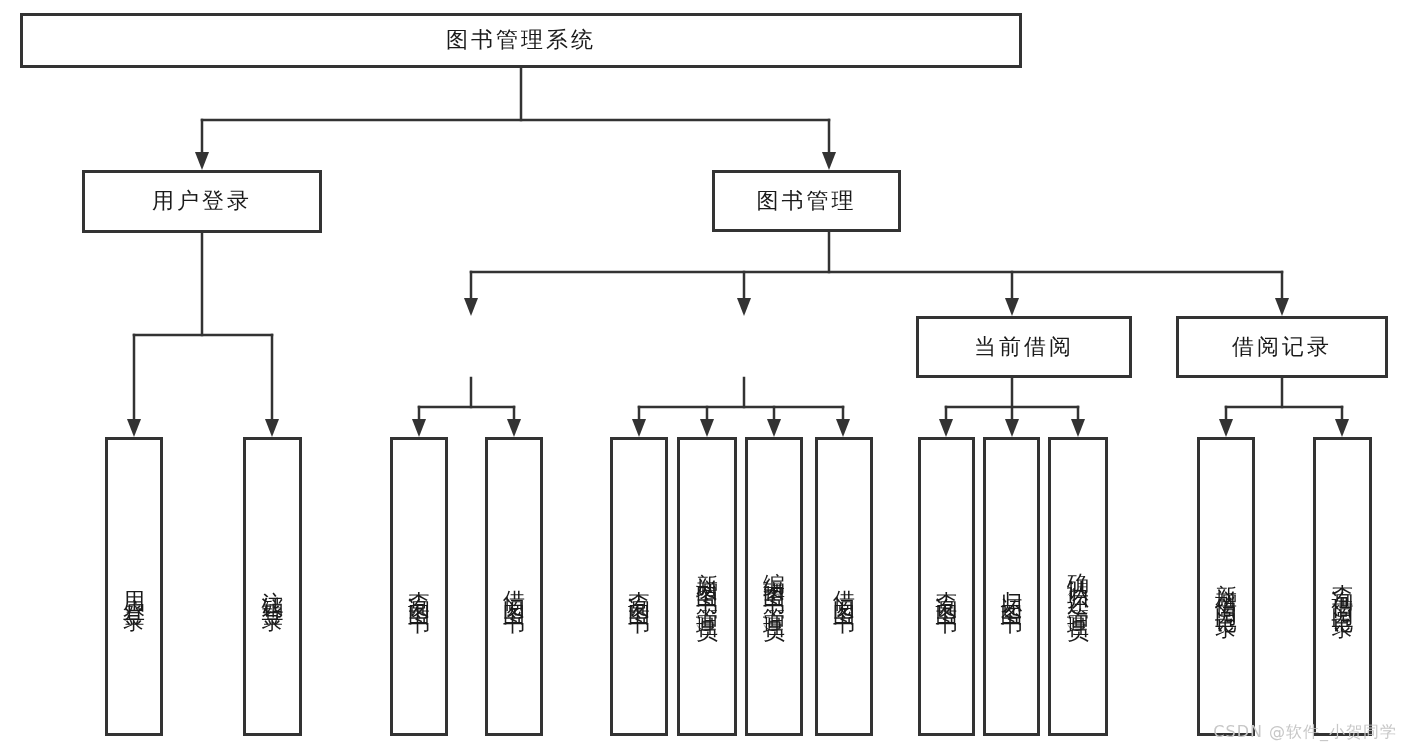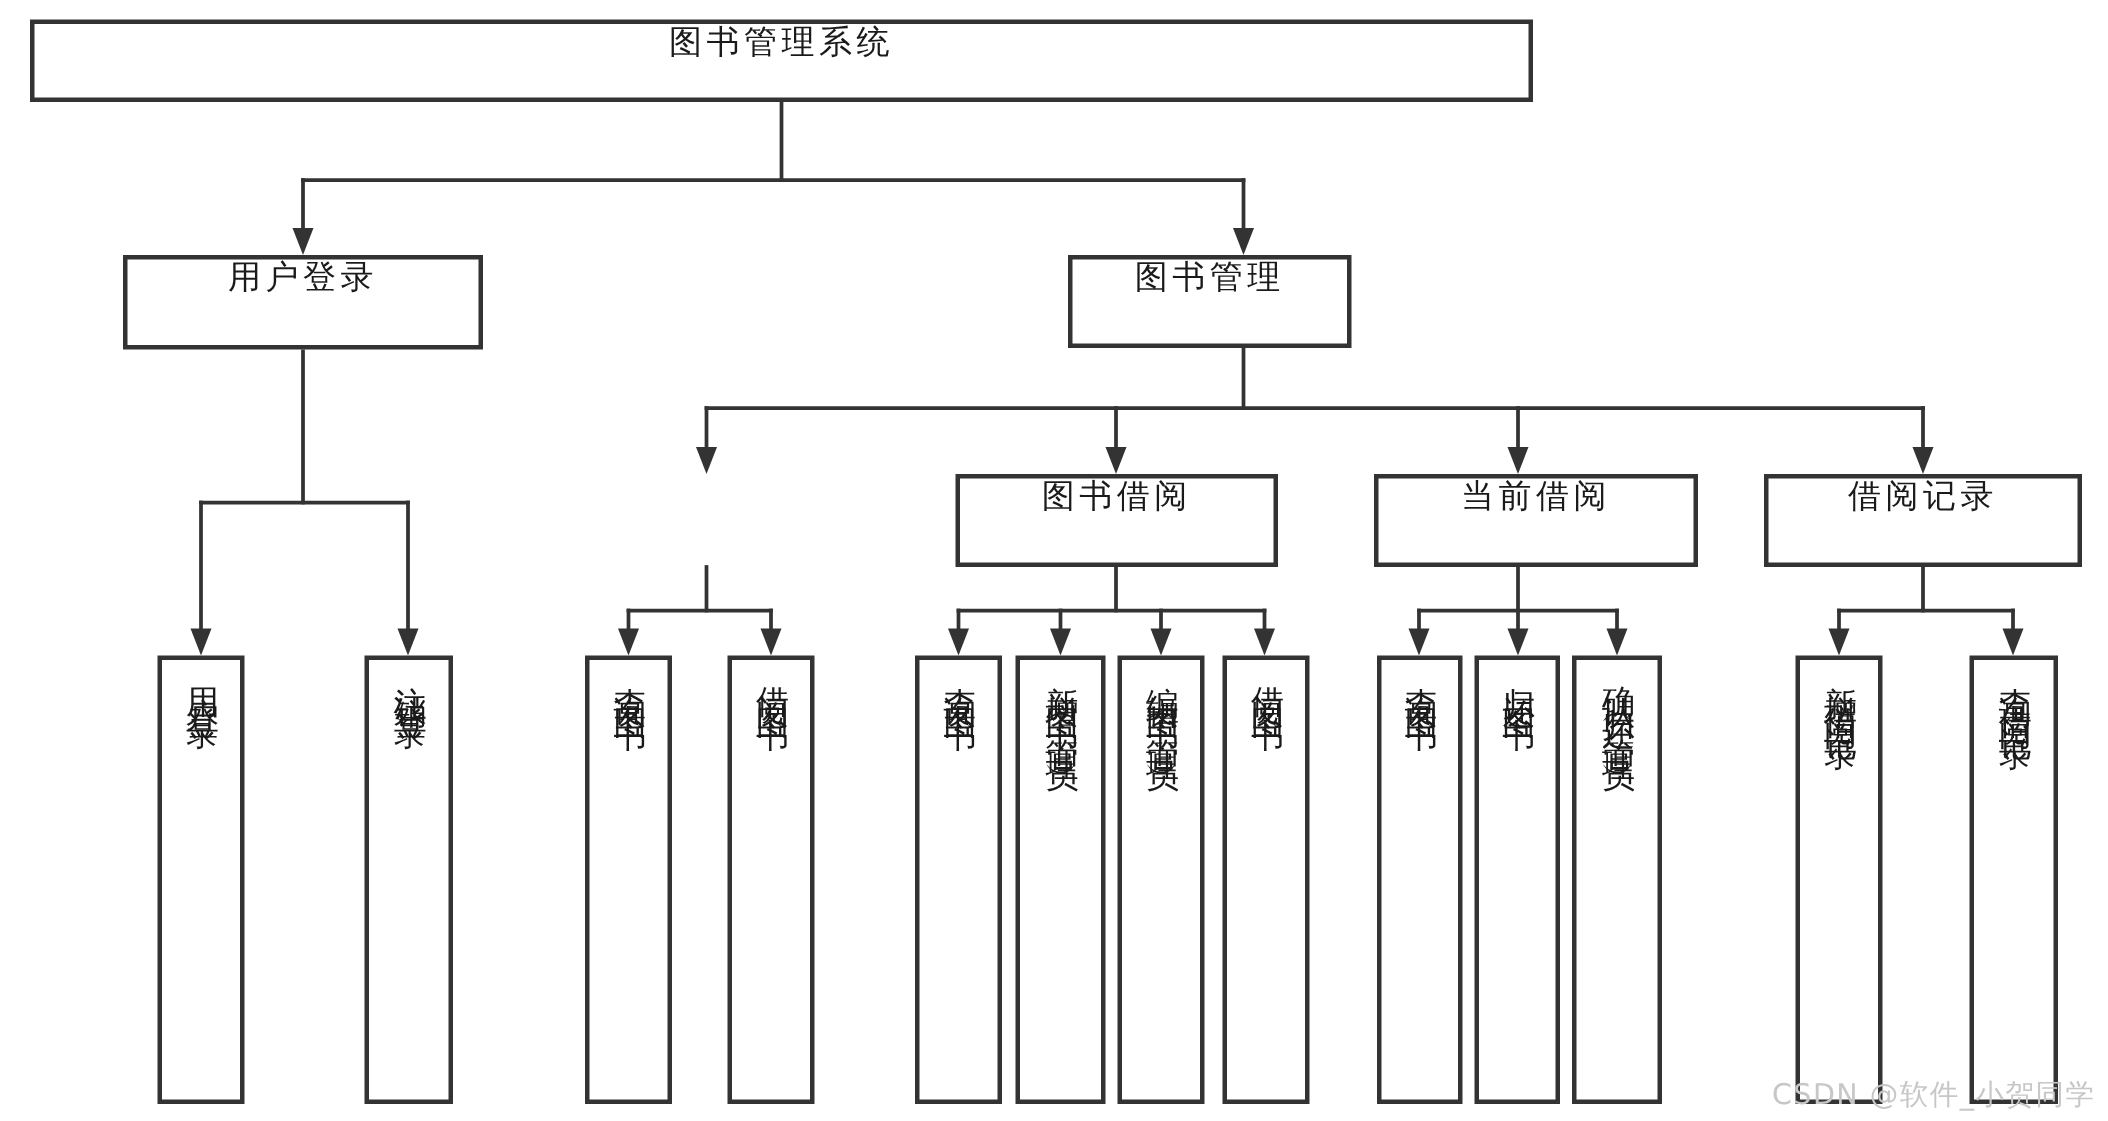--- a/index.html
+++ b/index.html
@@ -15,33 +15,33 @@
     background:var(--bg);
     overflow:hidden;
     font-family:"DejaVu Sans","Liberation Sans",sans-serif;
   }
   .connectors{position:absolute;left:0;top:0;z-index:1;pointer-events:none;}
   .connectors path{stroke:var(--line);stroke-width:2.5;fill:none;stroke-linecap:square;}
   .connectors polygon{fill:var(--line);stroke:none;}
   .box{
     position:absolute;z-index:2;box-sizing:border-box;
     border:3px solid var(--line);background:#fff;
-    display:flex;align-items:flex-start;justify-content:center;
+    display:flex;align-items:center;justify-content:center;
   }
   .lbl{
     font-size:22px;color:var(--ink);letter-spacing:3px;
     white-space:nowrap;line-height:1.2;
   }
   .leaf .lbl{
     writing-mode:vertical-rl;text-orientation:mixed;
     letter-spacing:7px;line-height:1;
   }
   .watermark{
     position:absolute;right:8px;bottom:4px;z-index:3;
-    font-size:19px;color:var(--wm);letter-spacing:1px;white-space:nowrap;
+    font-size:16px;color:var(--wm);letter-spacing:1px;white-space:nowrap;
   }
 </style>
 </head>
 <body>
 
 <div id="canvas">
 
   <svg class="connectors" width="1405" height="747" viewBox="0 0 1405 747">
     <g>
 
@@ -111,23 +111,20 @@
     <span class="lbl">图书管理系统</span>
   </div>
 
   <div class="box" style="left:82px;top:170px;width:240px;height:63px;">
     <span class="lbl">用户登录</span>
   </div>
   <div class="box" style="left:712px;top:170px;width:189px;height:62px;">
     <span class="lbl">图书管理</span>
   </div>
 
-  <div class="box" style="left:637px;top:316px;width:215px;height:62px;">
-    <span class="lbl">图书借阅</span>
-  </div>
   <div class="box" style="left:916px;top:316px;width:216px;height:62px;">
     <span class="lbl">当前借阅</span>
   </div>
   <div class="box" style="left:1176px;top:316px;width:212px;height:62px;">
     <span class="lbl">借阅记录</span>
   </div>
 
   <div class="box leaf" style="left:105px;top:437px;width:58px;height:299px;">
     <span class="lbl">用户登录</span>
   </div>

